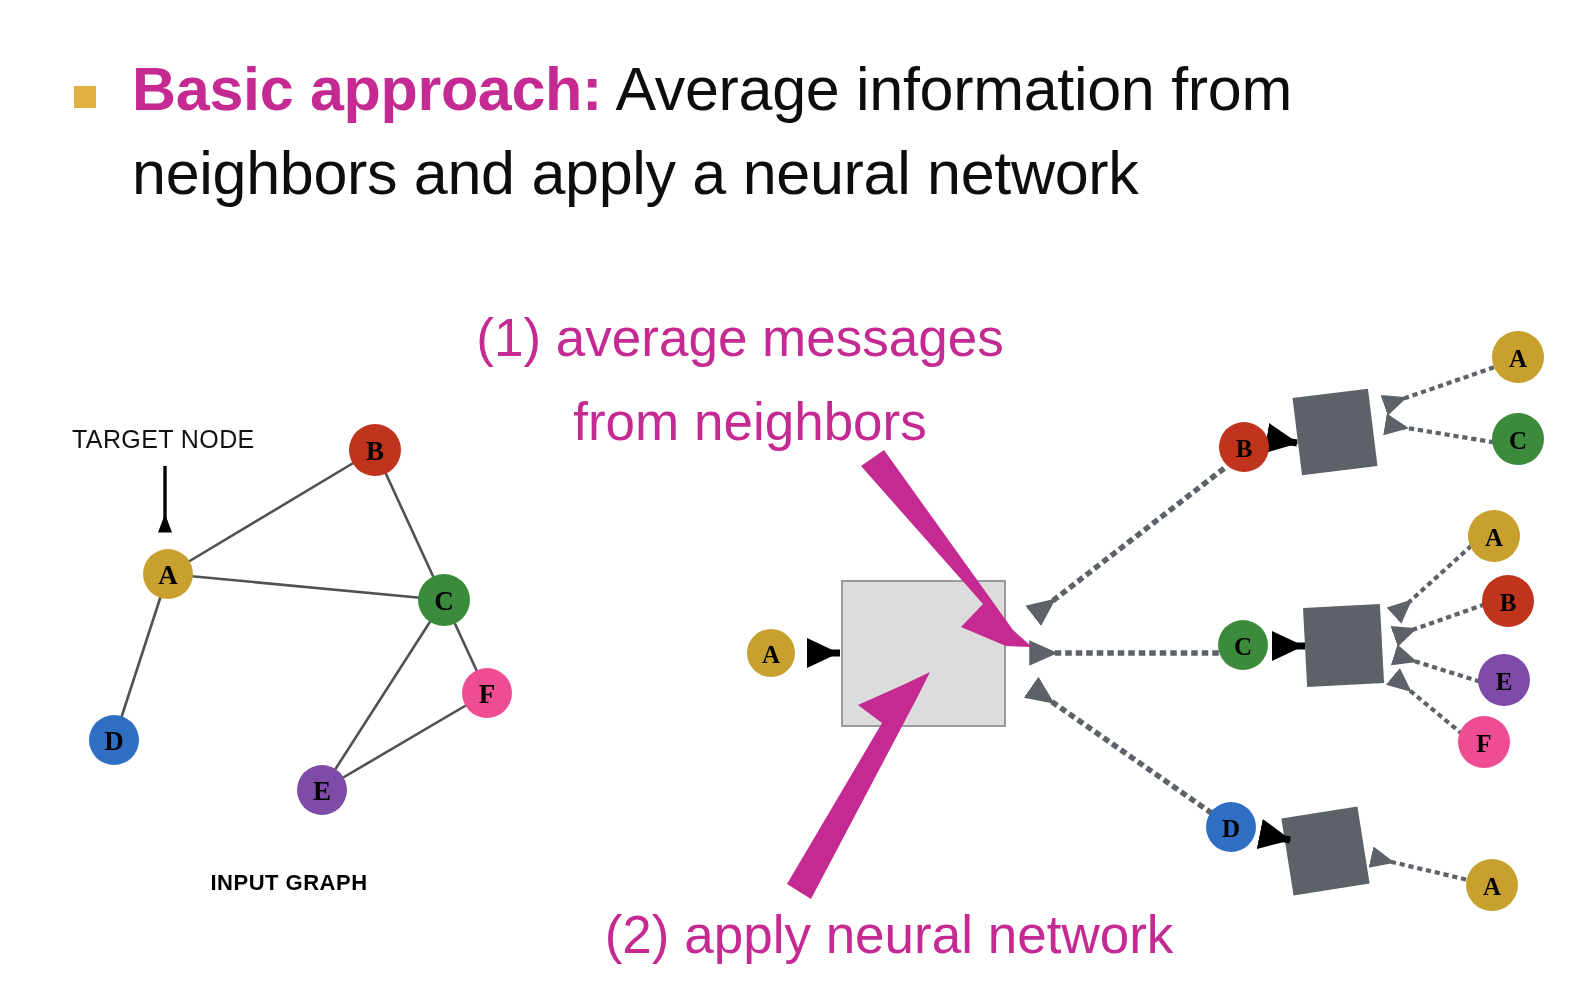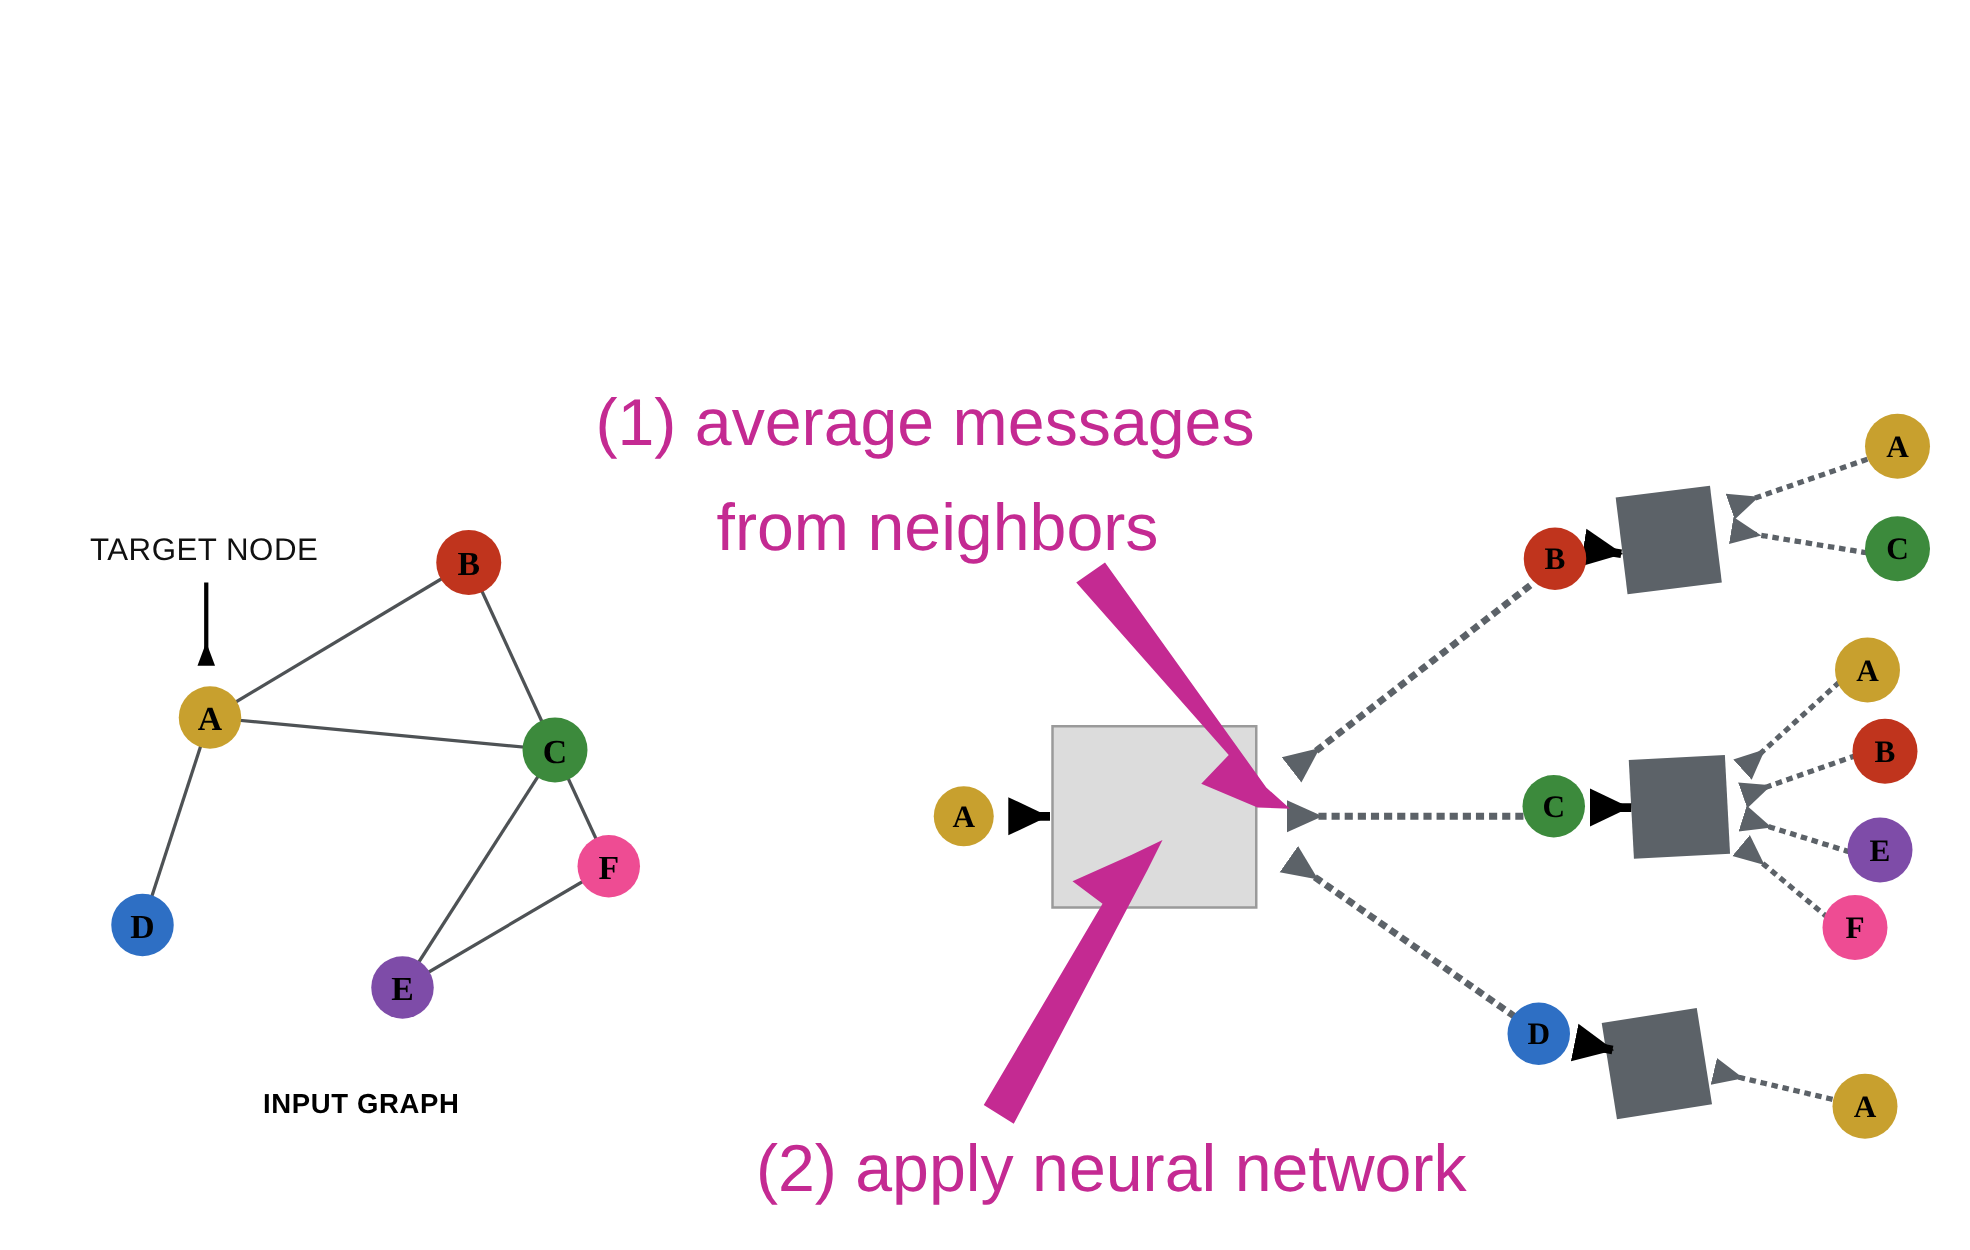--- a/index.html
+++ b/index.html
@@ -129,20 +129,24 @@
     text-anchor: start;
     letter-spacing: 0.4px;
   }
   .pink-arrow { fill: #c42a92; }
 </style>
 </head>
 <body>
 
 <div id="slide">
 
+  <div class="title-block">
+    <div class="bullet-marker"></div>
+    <p class="title-text"><span class="title-em">Basic approach:</span><span> Average information from neighbors and apply a neural network</span></p>
+  </div>
 
   <svg id="diagram" viewBox="0 0 1576 1000">
     <defs>
       <marker id="dotArrow" viewBox="0 0 12 12" refX="10" refY="6" markerWidth="5.2" markerHeight="5.2" orient="auto-start-reverse">
         <path d="M 0 6 L 12 0.6 L 12 11.4 Z" fill="#5c6268"></path>
       </marker>
       <marker id="dotArrowThin" viewBox="0 0 12 12" refX="10" refY="6" markerWidth="5.8" markerHeight="5.8" orient="auto-start-reverse">
         <path d="M 0 6 L 12 0.6 L 12 11.4 Z" fill="#5c6268"></path>
       </marker>
       <marker id="blackArrow" viewBox="0 0 12 12" refX="10" refY="6" markerWidth="4.6" markerHeight="4.6" orient="auto-start-reverse">

